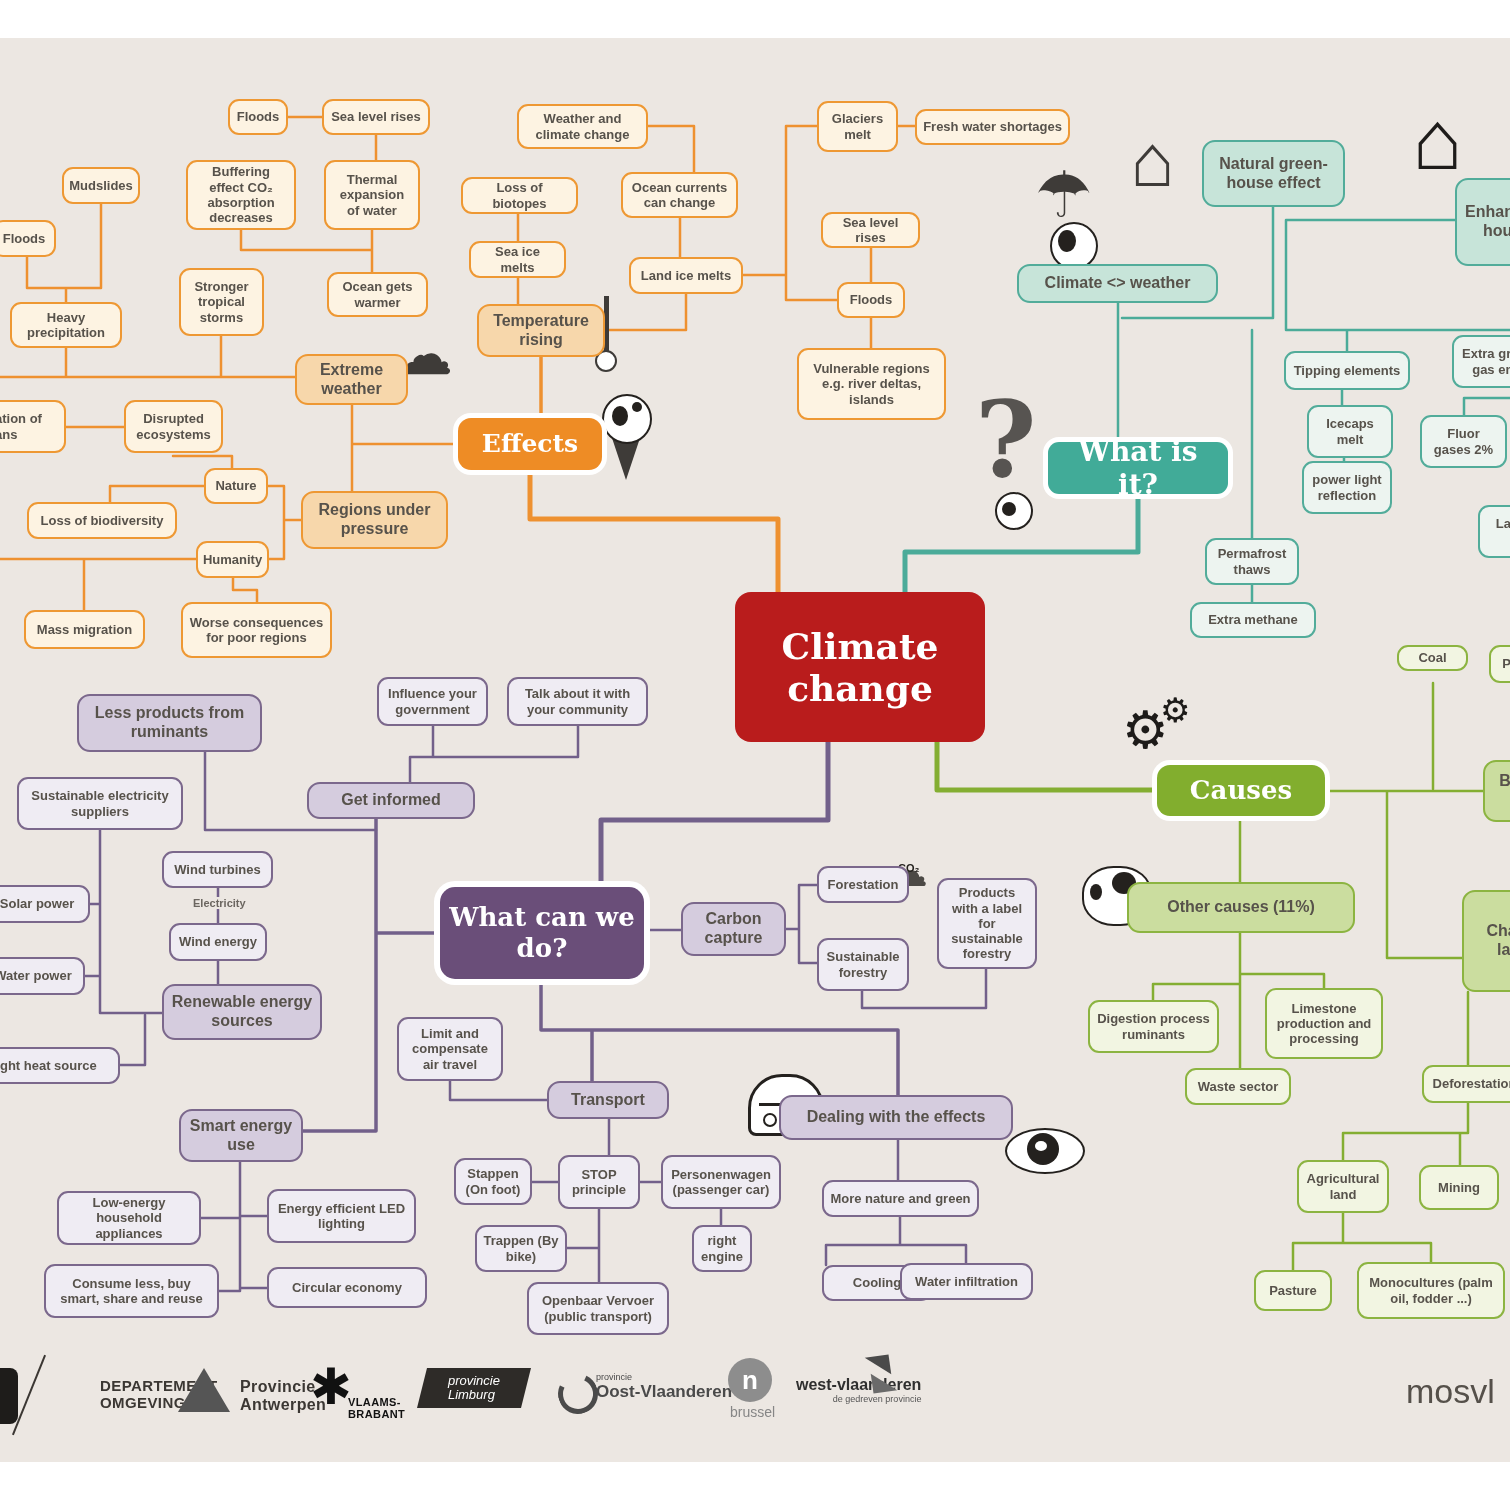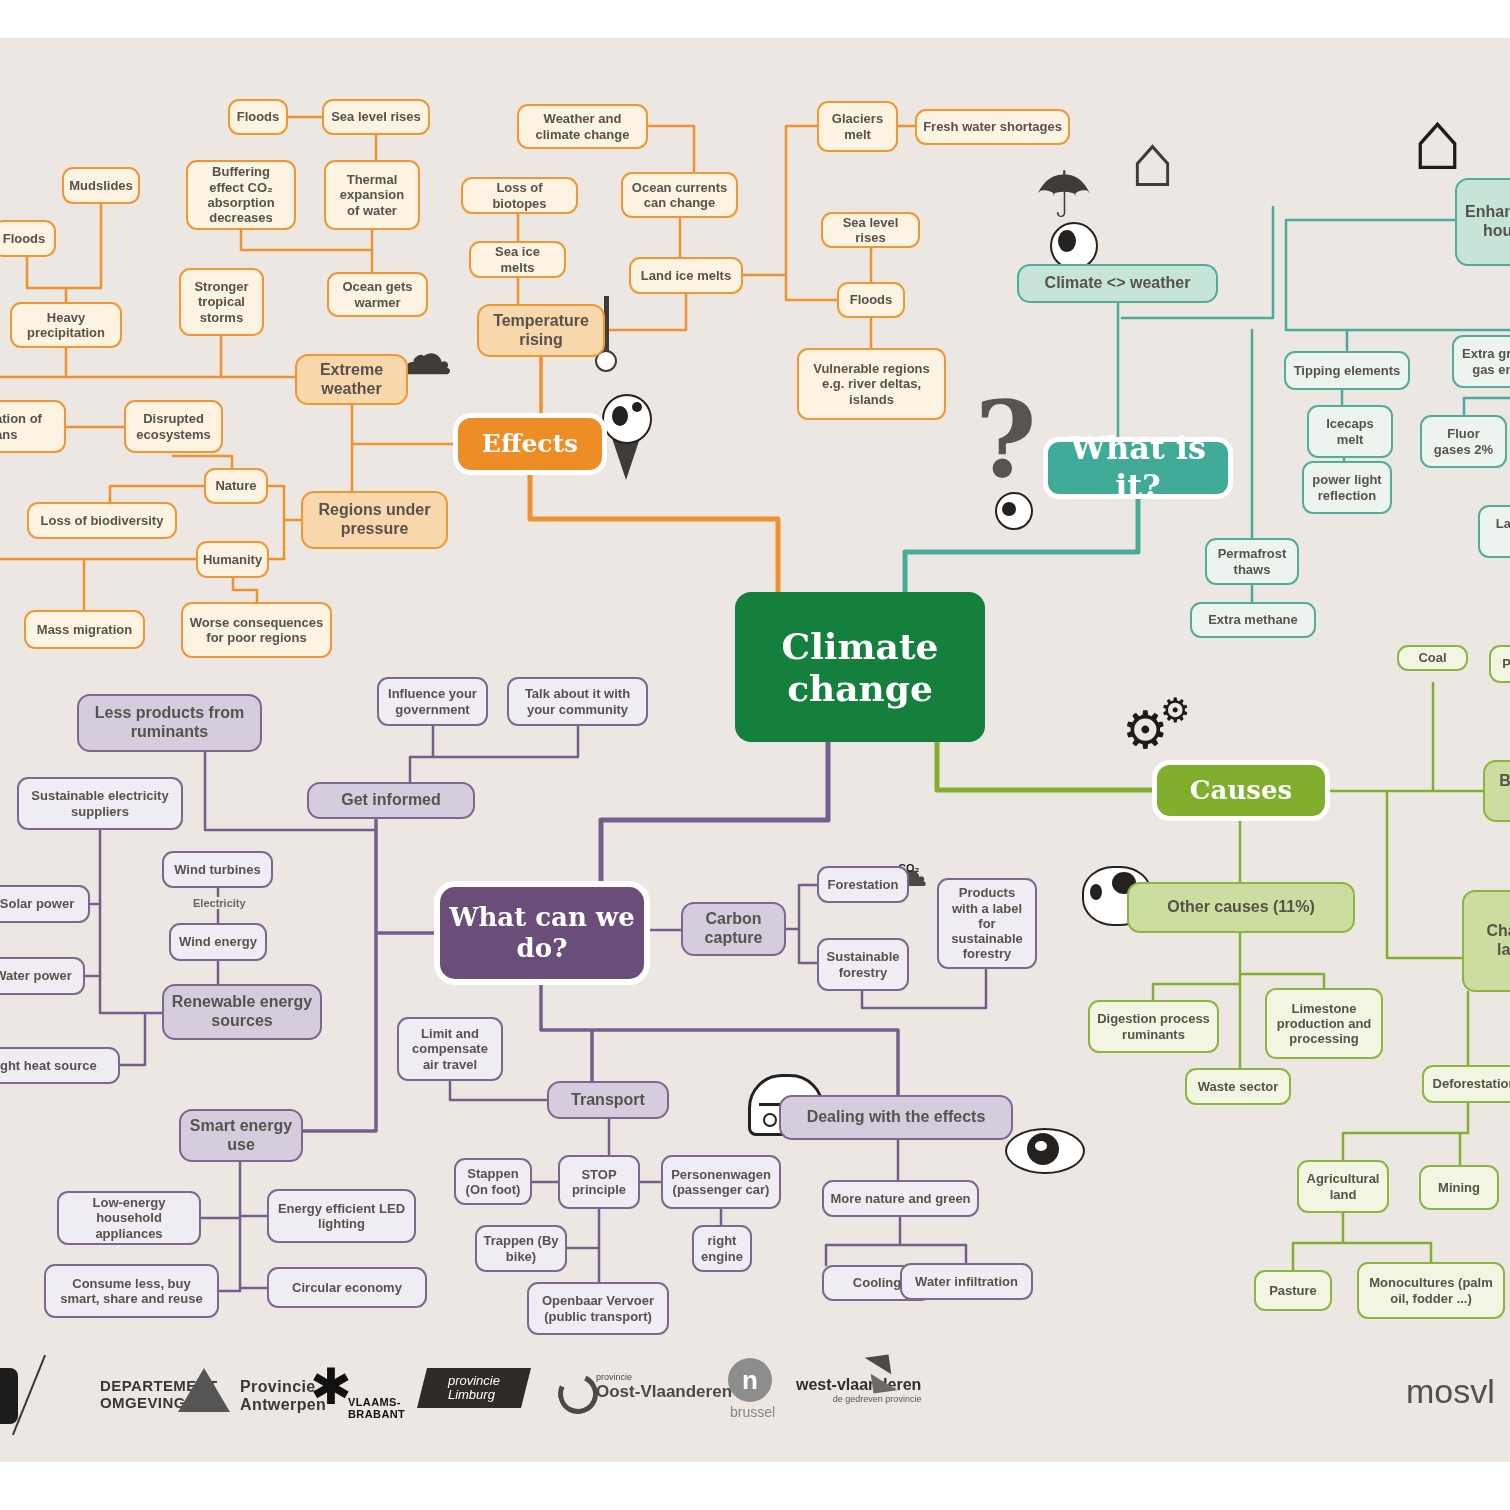--- a/index.html
+++ b/index.html
@@ -10,28 +10,28 @@
   #wires path{fill:none;stroke-linecap:round;stroke-linejoin:round;}
   .o{stroke:#EE9130}.t{stroke:#4BAB99}.g{stroke:#84AE32}.p{stroke:#72608A}
   .s2{stroke-width:2.5}.s3{stroke-width:3.5}.s5{stroke-width:5}
   .b{position:absolute;z-index:3;box-sizing:border-box;display:flex;align-items:center;justify-content:center;
      text-align:center;border-radius:11px;padding:3px 6px;font-weight:600;font-size:13px;line-height:1.18;color:#57524B;}
   .ol{background:#FDF3E2;border:2px solid #EE9833}
   .oh{background:#F7D7AB;border:2px solid #EE9833;font-size:16px;font-weight:700;border-radius:13px}
   .om{background:#EE8C25;color:#fff;font-family:"DejaVu Serif",serif;font-weight:700;font-size:25px;border-radius:13px;box-shadow:0 0 0 5px #fff}
   .tl{background:#EDF4F0;border:2px solid #52AC9A}
   .th{background:#C7E4D9;border:2px solid #52AC9A;font-size:16px;font-weight:700;border-radius:13px}
-  .tm{background:#41AB98;color:#fff;font-family:"DejaVu Serif",serif;font-weight:700;font-size:32px;border-radius:11px;box-shadow:0 0 0 5px #fff}
+  .tm{background:#41AB98;color:#fff;font-family:"DejaVu Serif",serif;font-weight:700;font-size:28px;border-radius:11px;box-shadow:0 0 0 5px #fff}
   .gl{background:#F2F5E2;border:2px solid #8CB441}
   .gh{background:#CBDD9F;border:2px solid #8CB441;font-size:16px;font-weight:700;border-radius:13px}
   .gm{background:#82AE2E;color:#fff;font-family:"DejaVu Serif",serif;font-weight:700;font-size:26px;border-radius:13px;box-shadow:0 0 0 5px #fff}
   .pl{background:#EFECF3;border:2px solid #7B688C}
   .ph{background:#D5CCDE;border:2px solid #7B688C;font-size:16px;font-weight:700;border-radius:13px}
   .pm{background:#6A4E79;color:#fff;font-family:"DejaVu Serif",serif;font-weight:700;font-size:26px;border-radius:15px;box-shadow:0 0 0 6px #fff}
-  .cm{background:#15803d;color:#fff;font-family:"DejaVu Serif",serif;font-weight:700;font-size:36px;border-radius:16px}
+  .cm{background:#b91c1c;color:#fff;font-family:"DejaVu Serif",serif;font-weight:700;font-size:36px;border-radius:16px}
   .tag{position:absolute;z-index:4;font-size:11px;color:#6B6660;background:#ECE7E2;padding:0 3px;font-weight:600;}
   .ic{position:absolute;z-index:2;color:#3E3B38;}
   .logo{position:absolute;z-index:3;color:#3B3733;}
   .lg-txt{font-weight:700;letter-spacing:.4px;line-height:1.12;}
 </style>
 </head>
 <body>
 
 <div id="canvas">
   <div class="band" style="top:0;height:38px"></div>
@@ -77,20 +77,21 @@
   <div class="b ol" style="left:-76px;top:400px;width:142px;height:53px">Acidification of oceans</div>
   <div class="b ol" style="left:124px;top:400px;width:99px;height:53px">Disrupted ecosystems</div>
   <div class="b ol" style="left:204px;top:468px;width:64px;height:36px">Nature</div>
   <div class="b ol" style="left:27px;top:502px;width:150px;height:37px">Loss of biodiversity</div>
   <div class="b ol" style="left:196px;top:541px;width:73px;height:37px">Humanity</div>
   <div class="b oh" style="left:301px;top:491px;width:147px;height:58px">Regions under pressure</div>
   <div class="b ol" style="left:24px;top:610px;width:121px;height:39px">Mass migration</div>
   <div class="b ol" style="left:181px;top:602px;width:151px;height:56px">Worse consequences for poor regions</div>
 
   <div class="b tm" style="left:1048px;top:442px;width:180px;height:52px">What is it?</div>
+  <div class="b th" style="left:1202px;top:140px;width:143px;height:67px">Natural green-house effect</div>
   <div class="b th" style="left:1455px;top:178px;width:150px;height:88px">Enhanced green-house effect</div>
   <div class="b th" style="left:1017px;top:264px;width:201px;height:39px">Climate &lt;&gt; weather</div>
   <div class="b tl" style="left:1284px;top:351px;width:126px;height:39px">Tipping elements</div>
   <div class="b tl" style="left:1307px;top:405px;width:86px;height:53px">Icecaps melt</div>
   <div class="b tl" style="left:1302px;top:461px;width:90px;height:53px">power light reflection</div>
   <div class="b tl" style="left:1420px;top:415px;width:87px;height:53px">Fluor gases 2%</div>
   <div class="b tl" style="left:1452px;top:335px;width:130px;height:53px">Extra greenhouse gas emissions</div>
   <div class="b tl" style="left:1478px;top:505px;width:120px;height:53px">Laughing gas (N₂O)</div>
   <div class="b tl" style="left:1205px;top:538px;width:94px;height:47px">Permafrost thaws</div>
   <div class="b tl" style="left:1190px;top:602px;width:126px;height:36px">Extra methane</div>

